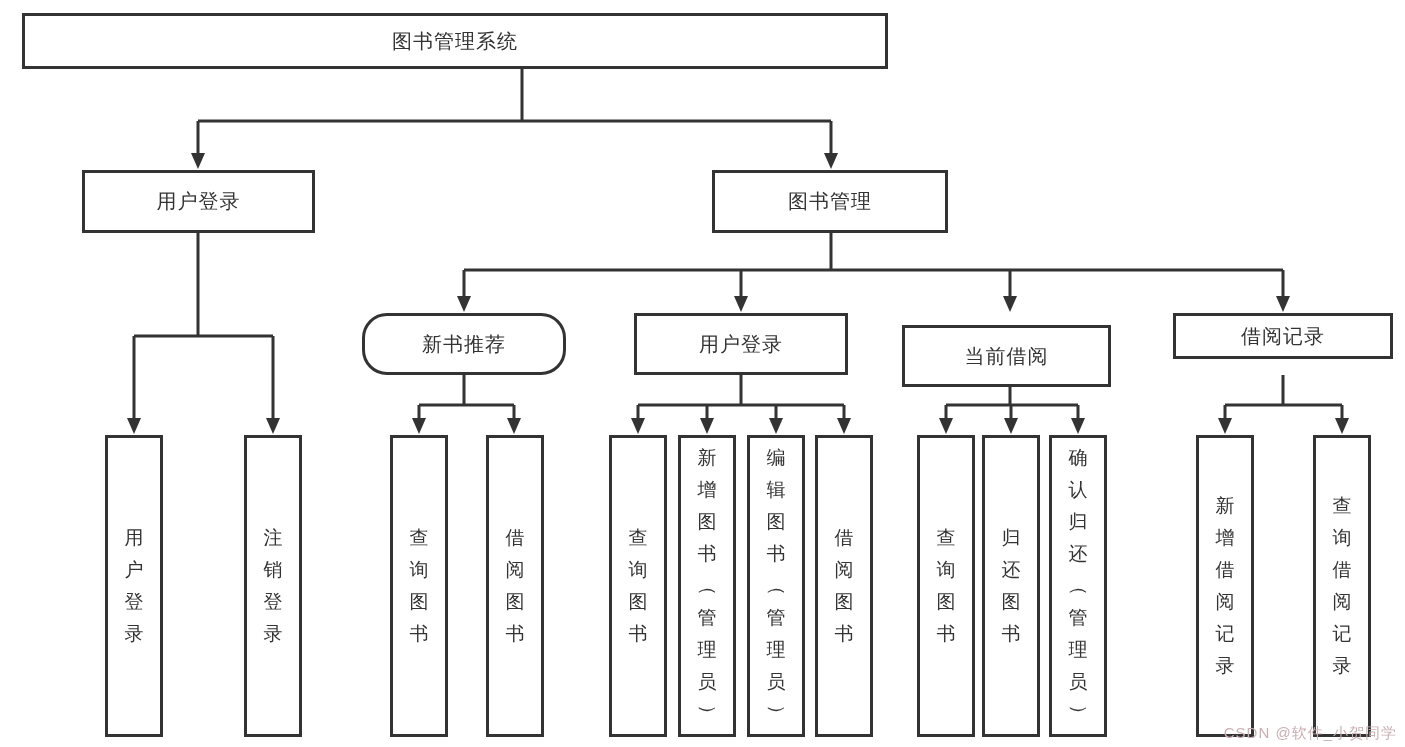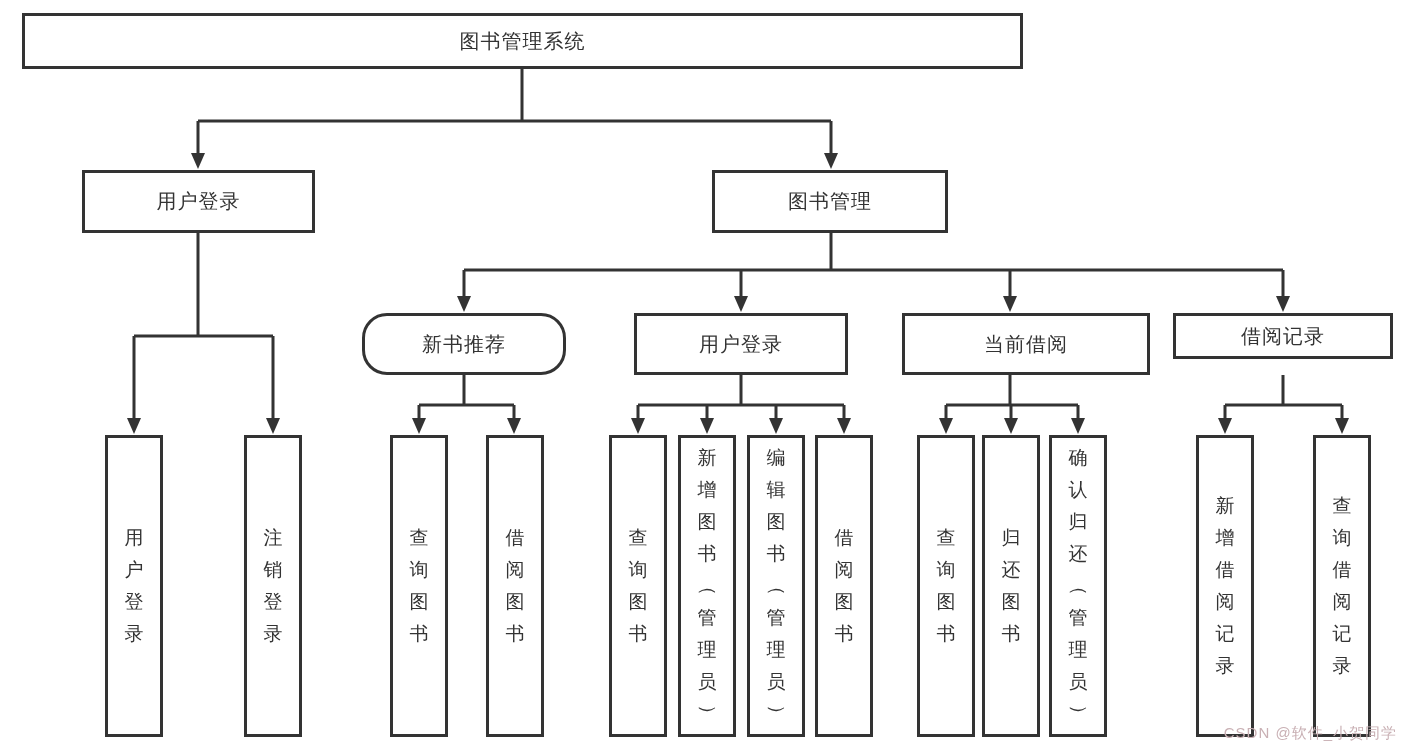--- a/index.html
+++ b/index.html
@@ -91,28 +91,28 @@
       <polygon points="1011,434 1004,418 1018,418"></polygon>
       <polygon points="1078,434 1071,418 1085,418"></polygon>
     </g>
     <g>
       <path d="M1283,375 V405 M1225,405 H1342 M1225,405 V421 M1342,405 V421"></path>
       <polygon points="1225,434 1218,418 1232,418"></polygon>
       <polygon points="1342,434 1335,418 1349,418"></polygon>
     </g>
   </svg>
 
-  <div class="box" style="left:22px;top:13px;width:1001px;height:56px;">图书管理系统</div>
+  <div class="box" style="left:22px;top:13px;width:866px;height:56px;">图书管理系统</div>
 
   <div class="box" style="left:82px;top:170px;width:233px;height:63px;">用户登录</div>
   <div class="box" style="left:712px;top:170px;width:236px;height:63px;">图书管理</div>
 
   <div class="box" style="left:362px;top:313px;width:204px;height:62px;border-radius:25px;">新书推荐</div>
   <div class="box" style="left:634px;top:313px;width:214px;height:62px;">用户登录</div>
-  <div class="box" style="left:902px;top:313px;width:248px;height:62px;">当前借阅</div>
+  <div class="box" style="left:902px;top:325px;width:209px;height:62px;">当前借阅</div>
   <div class="box" style="left:1173px;top:313px;width:220px;height:46px;text-align:right;">借阅记录</div>
 
   <div class="leaf" style="left:105px;top:435px;width:58px;height:302px;">
       <span class="vchar">用</span>
       <span class="vchar">户</span>
       <span class="vchar">登</span>
       <span class="vchar">录</span>
     </div>
   <div class="leaf" style="left:244px;top:435px;width:58px;height:302px;">
       <span class="vchar">注</span>

